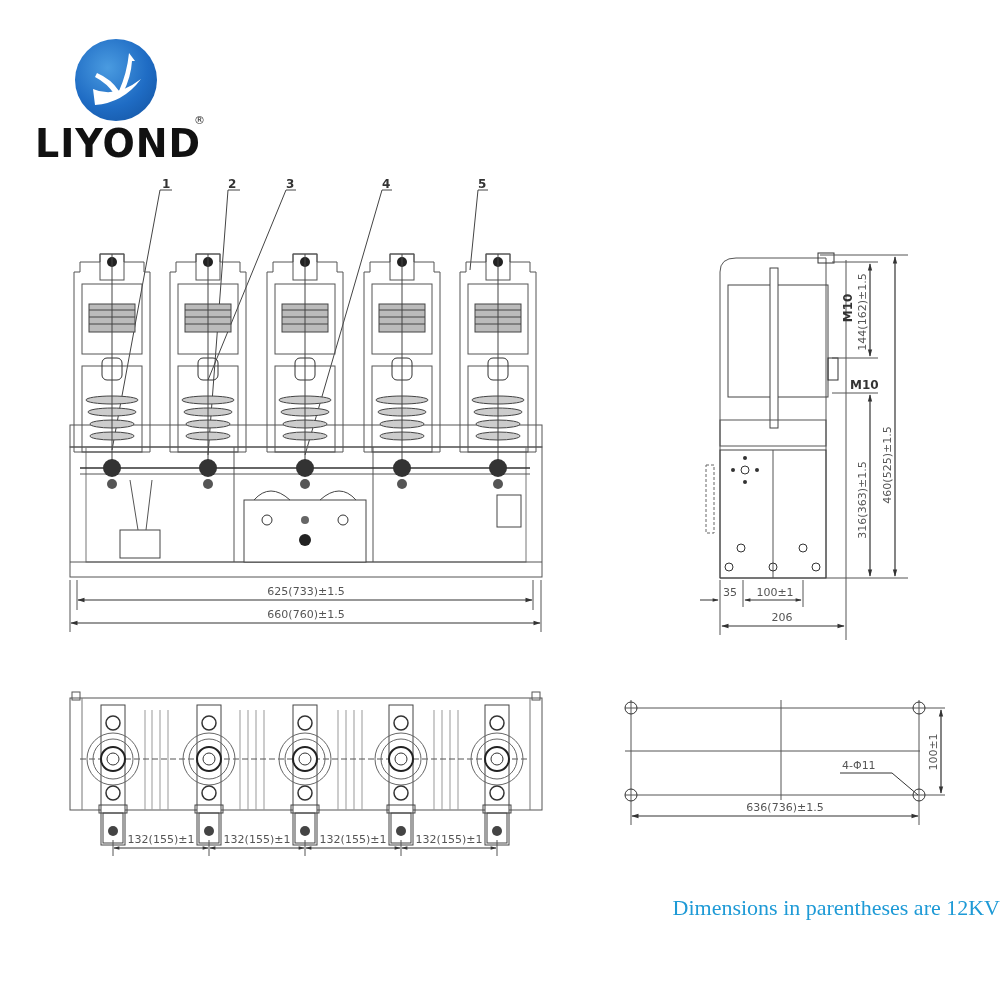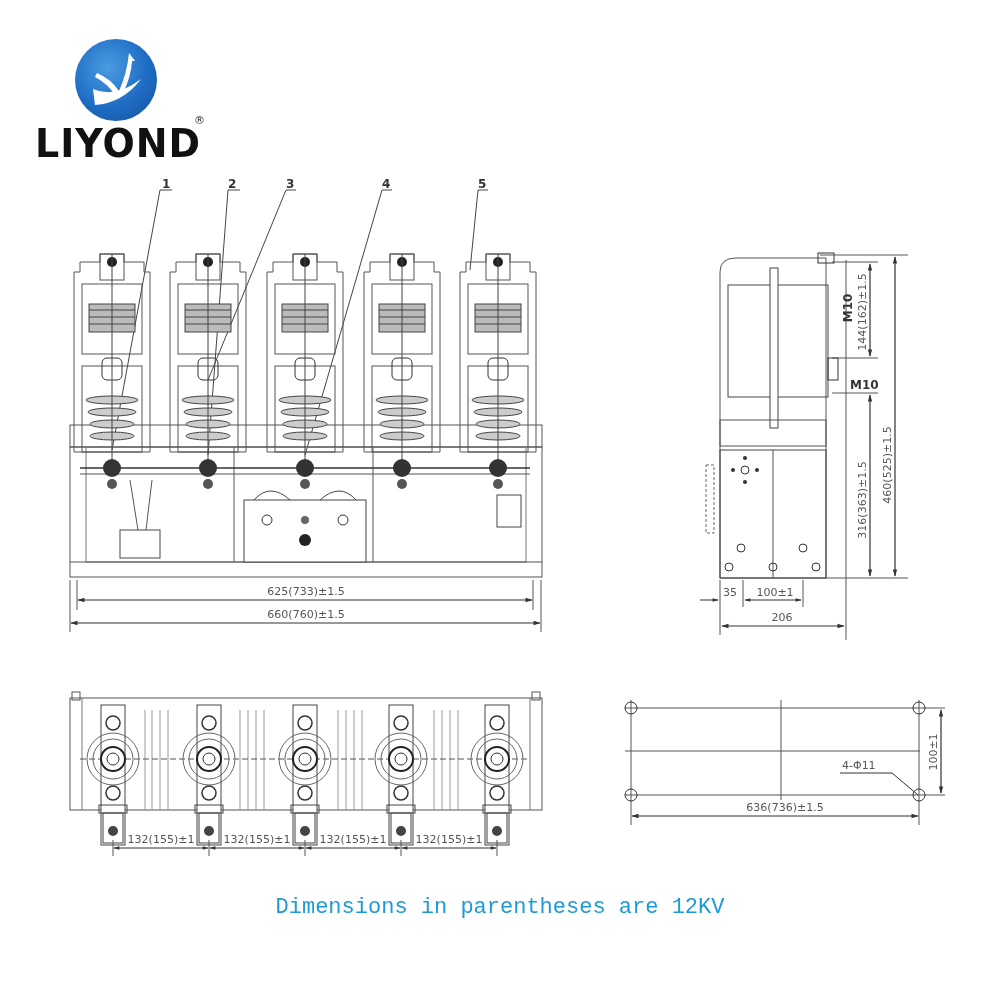--- a/index.html
+++ b/index.html
@@ -5,21 +5,21 @@
   html,body{margin:0;padding:0;background:#fff;}
   body{width:1000px;height:1000px;position:relative;overflow:hidden;font-family:"DejaVu Sans",sans-serif;}
   .logo{position:absolute;left:30px;top:29px;width:180px;height:130px;}
   .logo-globe{position:absolute;left:45px;top:10px;width:82px;height:82px;border-radius:50%;
     background:radial-gradient(circle at 40% 35%,#4a9be0 0%,#1f6cc4 55%,#12509c 100%);}
   .logo-text{position:absolute;left:5px;top:92px;font-family:"DejaVu Sans",sans-serif;font-weight:bold;font-size:38px;letter-spacing:1px;color:#111;transform:scaleY(1.05);}
   .logo-reg{position:absolute;left:164px;top:85px;font-size:11px;color:#333;}
   svg.drawing{position:absolute;left:0;top:0;}
   .dim{font-family:"DejaVu Sans",sans-serif;font-size:11px;fill:#555;}
   .lbl{font-family:"DejaVu Sans",sans-serif;font-size:12px;fill:#333;font-weight:bold;}
-  .caption{position:absolute;left:0;width:1000px;top:895px;text-align:center;font-family:Liberation Mono, monospace;font-size:22px;color:#1e9ad6;}
+  .caption{position:absolute;left:0;width:1000px;top:895px;text-align:right;font-family:Liberation Serif, serif;font-size:22px;color:#1e9ad6;}
 </style>
 </head>
 <body>
 
 <div class="logo">
   <div class="logo-globe">
     <svg width="82" height="82" viewBox="0 0 82 82">
       <path d="M18 50 Q40 60 66 40 Q48 64 20 66 Z" fill="#fff"></path>
       <path d="M22 34 Q36 40 44 52 L40 56 Q32 44 20 38 Z" fill="#fff"></path>
       <path d="M44 52 Q52 34 54 14 L60 22 L57 22 Q56 38 48 54 Z" fill="#fff"></path>

